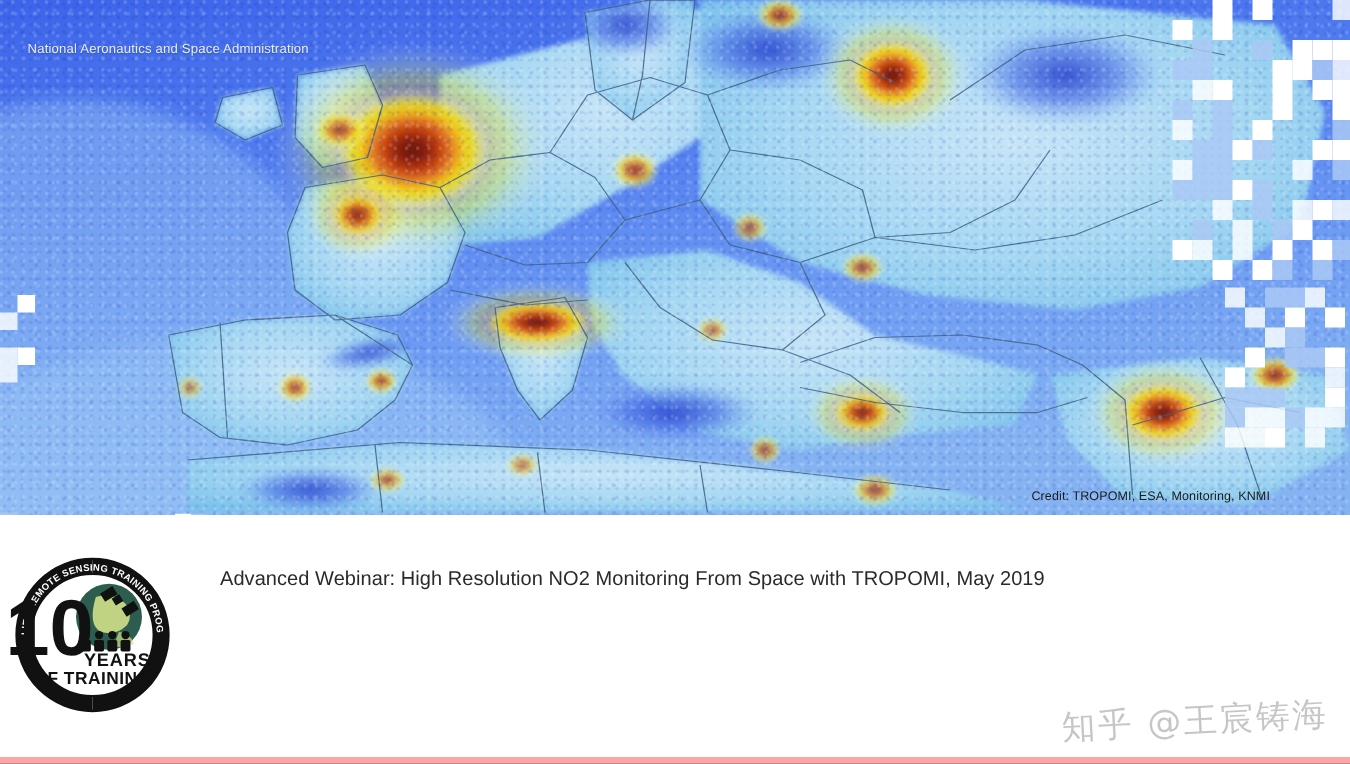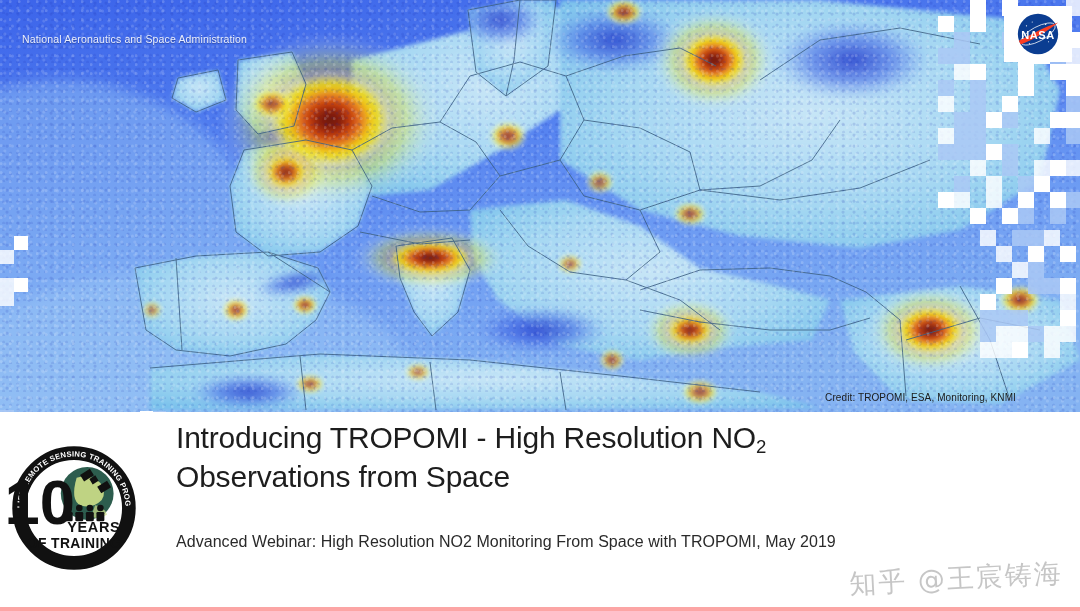--- a/index.html
+++ b/index.html
@@ -11,21 +11,21 @@
     background: #ffffff;
     font-family: "Liberation Sans", sans-serif;
   }
 
   #slide {
     position: relative;
     width: 1080px;
     height: 611px;
     background: #000000;
     overflow: hidden;
-    border-bottom: 4px solid #fca5a5;
+    border-bottom: 6px solid #fca5a5;
   }
 
   
   #map-area {
     position: absolute;
     left: 0; top: 0;
     width: 1080px;
     height: 412px;
     overflow: hidden;
     background: #3a63e8;
@@ -422,37 +422,20 @@
         <div class="nodata" style="left: 0px; top: 278px; width: 14px; height: 14px; background: rgba(255, 255, 255, 0.82);"></div>
         <div class="nodata" style="left: 14px; top: 278px; width: 14px; height: 14px; background: rgb(255, 255, 255);"></div>
         <div class="nodata" style="left: 0px; top: 292px; width: 14px; height: 14px; background: rgba(255, 255, 255, 0.82);"></div>
         <div class="nodata" style="left: 0px; top: 410px; width: 14px; height: 14px; background: rgba(170, 200, 245, 0.85);"></div>
         <div class="nodata" style="left: 140px; top: 411px; width: 13px; height: 13px; background: rgb(255, 255, 255);"></div>
         <div class="nodata" style="left: 153px; top: 411px; width: 13px; height: 13px; background: rgba(170, 200, 245, 0.85);"></div>
       </div>
 
     <div id="nasa-text-line">National Aeronautics and Space Administration</div>
 
-    <div id="nasa-badge">
-      <svg width="56" height="48" viewBox="0 0 100 100">
-        <circle cx="50" cy="50" r="42" fill="#0b3d91"></circle>
-
-        <ellipse cx="50" cy="50" rx="40" ry="15" fill="none" stroke="#ffffff" stroke-width="1.6" opacity=".9" transform="rotate(-28 50 50)"></ellipse>
-
-        <circle cx="26" cy="33" r="1.3" fill="#fff"></circle>
-        <circle cx="38" cy="25" r="1.1" fill="#fff"></circle>
-        <circle cx="66" cy="30" r="1.2" fill="#fff"></circle>
-        <circle cx="72" cy="66" r="1.1" fill="#fff"></circle>
-        <circle cx="32" cy="70" r="1.1" fill="#fff"></circle>
-
-        <path d="M10 64 C 34 52, 62 36, 92 26 C 70 44, 44 60, 14 72 Z" fill="#fc3d21"></path>
-
-        <text x="50" y="60" text-anchor="middle" fill="#ffffff" font-family="'Liberation Sans', sans-serif" font-size="23" font-weight="bold" letter-spacing="1.2">NASA</text>
-      </svg>
-    </div>
 
     <div id="credit-line">Credit: TROPOMI, ESA, Monitoring, KNMI</div>
   </div>
 
   <div id="title-panel">
 
     <svg id="arset-logo" viewBox="0 0 200 200">
       <defs>
         <path id="arcTop" d="M 22,100 A 78,78 0 0 1 178,100"></path>
         <path id="arcBot" d="M 30,100 A 70,70 0 0 0 170,100"></path>
@@ -495,21 +478,20 @@
           <rect x="134" y="106" width="12" height="14" rx="2"></rect>
       </g>
 
       <text x="48" y="124" font-family="'Liberation Sans', sans-serif" font-size="96" font-weight="bold" fill="#111" text-anchor="middle">10</text>
 
       <text x="130" y="137" font-family="'Liberation Sans', sans-serif" font-size="22" font-weight="bold" fill="#111" text-anchor="middle" letter-spacing="1">YEARS</text>
       <text x="100" y="160" font-family="'Liberation Sans', sans-serif" font-size="21" font-weight="bold" fill="#111" text-anchor="middle" letter-spacing=".6">OF TRAINING</text>
     </svg>
 
     <div id="text-block">
-      <h1 id="slide-title"><span>Introducing TROPOMI - High Resolution NO</span><sub>2</sub><br><span>Observations from Space</span></h1>
 
 
       <div id="webinar-line">Advanced Webinar: High Resolution NO2 Monitoring From Space with TROPOMI, May 2019</div>
     </div>
   </div>
 
   <div id="watermark">知乎 @王宸铸海</div>
 </div>
 
 </body></html>

